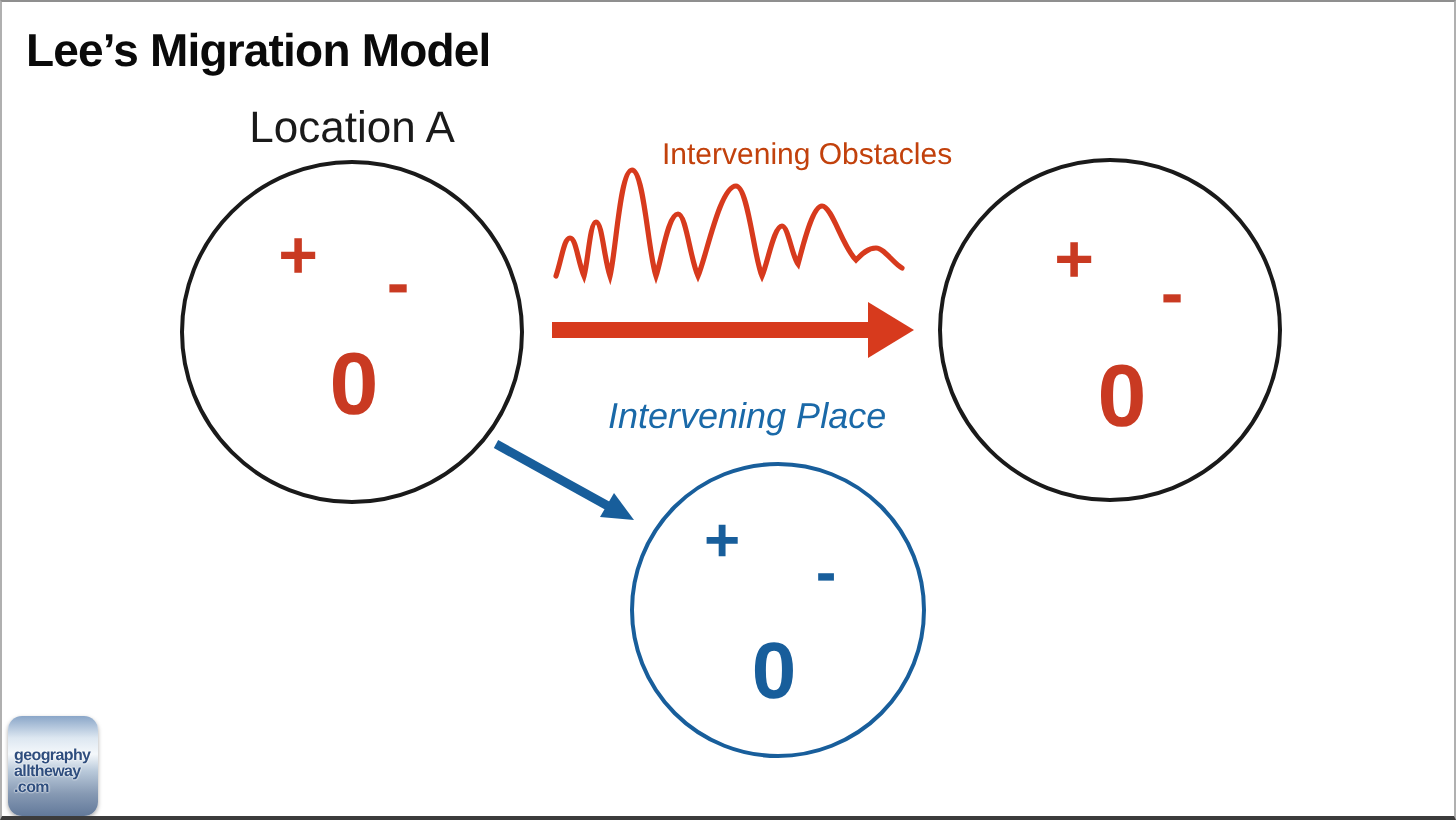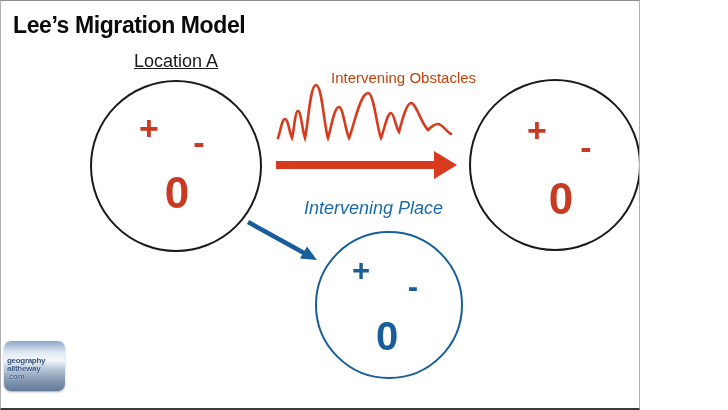--- a/index.html
+++ b/index.html
@@ -1,55 +1,54 @@
 <!DOCTYPE html>
 <html><head>
 <meta charset="utf-8">
 <style>
   html,body{margin:0;padding:0;background:#fff;}
   #slide{
     position:relative;
-    width:640px;height:410px;
+    width:728px;height:410px;
     box-sizing:border-box;
     background:#ffffff;
     border-top:1px solid #8f8f8f;
     border-left:1px solid #b0b0b0;
     border-right:1px solid #b0b0b0;
     border-bottom:2px solid #3c3c3c;
     overflow:hidden;
     font-family:"Liberation Sans", sans-serif;
   }
   .title{
     position:absolute;left:12px;top:11px;
     font-size:23px;font-weight:700;letter-spacing:-0.4px;
     color:#0a0a0a;margin:0;
   }
   .loc-label{
     position:absolute;transform:translateX(-50%);
-    font-size:18px;color:#1a1a1a;white-space:nowrap;text-decoration:underline;
+    font-size:22px;color:#1a1a1a;white-space:nowrap;
   }
   .ann-label{position:absolute;white-space:nowrap;}
   .obstacles-label{left:330px;top:68px;font-size:15px;color:#c2410c;}
   .place-label{left:303px;top:197px;font-size:18px;color:#1a69a8;font-style:italic;}
   .circle{position:absolute;border-radius:50%;background:transparent;box-sizing:border-box;}
   .black-circle{border:2px solid #1a1a1a;}
   .blue-circle{border:2px solid #185e9b;}
   .sym{
     position:absolute;transform:translate(-50%,-50%);
     line-height:1;font-weight:700;white-space:nowrap;
   }
   .sym.red{color:#c93a22;}
   .sym.blue{color:#185e9b;}
   svg.overlay{position:absolute;left:0;top:0;pointer-events:none;}
   .logo{
-    position:absolute;left:3px;top:340px;width:45px;height:50px;
+    position:absolute;left:3px;top:357px;width:45px;height:50px;
     border-radius:7px;overflow:hidden;
     background:linear-gradient(180deg,#8aa6c8 0%,#dde7f1 22%,#f4f8fb 38%,#b9c9da 55%,#8699b3 78%,#62799a 100%);
     box-shadow:0 1px 2px rgba(0,0,0,0.35);
-    padding-left:16px;
   }
   .logo-text{
     position:absolute;left:3px;top:16px;
     font-size:8px;line-height:8px;font-weight:700;letter-spacing:-0.3px;
     color:#2f4e7e;text-shadow:0 0 1px #ffffff,0 0 1px #ffffff;
   }
 </style>
 </head>
 <body>
 

